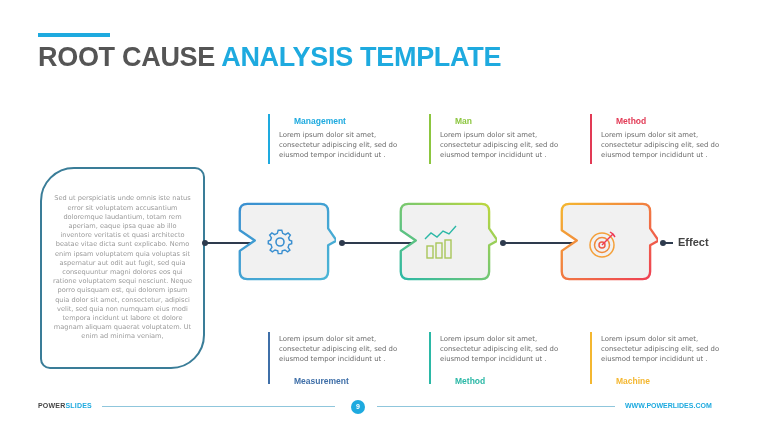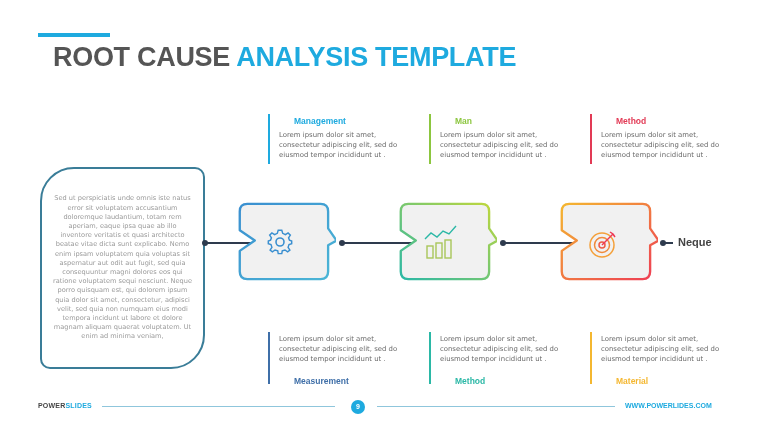--- a/index.html
+++ b/index.html
@@ -1,20 +1,20 @@
 <!DOCTYPE html>
 <html><head>
 <meta charset="utf-8">
 <style>
   * { box-sizing: border-box; margin: 0; padding: 0; }
   html, body { width: 768px; height: 431px; background: #ffffff; overflow: hidden; }
   body { position: relative; font-family: "Liberation Sans", sans-serif; }
 
   .title-bar { position: absolute; left: 38px; top: 33px; width: 72px; height: 4px; background: #1eaadf; }
-  .title { position: absolute; left: 53px; top: 42px; font-size: 27px; font-weight: bold; letter-spacing: -0.3px; white-space: nowrap; }
+  .title { position: absolute; left: 38px; top: 42px; font-size: 27px; font-weight: bold; letter-spacing: -0.3px; white-space: nowrap; }
   .title .dark { color: #555555; }
   .title .accent { color: #1eaadf; }
 
   .left-box {
     position: absolute; left: 40px; top: 167px; width: 165px; height: 202px;
     border: 2.5px solid #3a7d98;
     border-radius: 34px 10px 34px 10px;
     padding: 10px 10px;
     text-align: center;
     font-size: 6.6px; line-height: 9.2px; color: #9a9a9a;
@@ -85,21 +85,21 @@
   <div class="label" style="color:#3f6fa8;">Measurement</div>
 </div>
 <div class="cause bottom" style="left:429px; top:332px;">
   <div class="bar" style="background:#2bb8a6;"></div>
   <div class="body">Lorem ipsum dolor sit amet, consectetur adipiscing elit, sed do eiusmod tempor incididunt ut .</div>
   <div class="label" style="color:#2bb8a6;">Method</div>
 </div>
 <div class="cause bottom" style="left:590px; top:332px;">
   <div class="bar" style="background:#f4b730;"></div>
   <div class="body">Lorem ipsum dolor sit amet, consectetur adipiscing elit, sed do eiusmod tempor incididunt ut .</div>
-  <div class="label" style="color:#f4b730;">Material</div>
+  <div class="label" style="color:#f4b730;">Machine</div>
 </div>
 
 <div class="dot" style="left:202px;"></div>
 <div class="spine-line" style="left:205px; width:48px;"></div>
 <div class="dot" style="left:339px;"></div>
 <div class="spine-line" style="left:342px; width:72px;"></div>
 <div class="dot" style="left:500px;"></div>
 <div class="spine-line" style="left:503px; width:72px;"></div>
 <div class="dot" style="left:660px;"></div>
 <div class="spine-line" style="left:663px; width:10px;"></div>
@@ -150,21 +150,21 @@
     <g fill="none" stroke-width="1.5" transform="translate(44,43)">
       <circle r="12" stroke="#f4a03a"></circle>
       <circle r="7.5" stroke="#f08a3a"></circle>
       <circle r="3" stroke="#ee5a45"></circle>
       <line x1="0" y1="0" x2="11" y2="-11" stroke="#ee3a55"></line>
       <polyline points="8,-13 11,-11 13,-8" stroke="#ee3a55"></polyline>
     </g>
   </svg>
 </div>
 
-<div class="effect">Neque</div>
+<div class="effect">Effect</div>
 
 <div class="footer-brand">
   <span class="a">POWER</span><span class="b">SLIDES</span>
 </div>
 <div class="footer-line" style="left:102px; width:233px;"></div>
 <div class="page-num">9</div>
 <div class="footer-line" style="left:377px; width:238px;"></div>
 <div class="footer-url">WWW.POWERLIDES.COM</div>
 
 </body></html>

